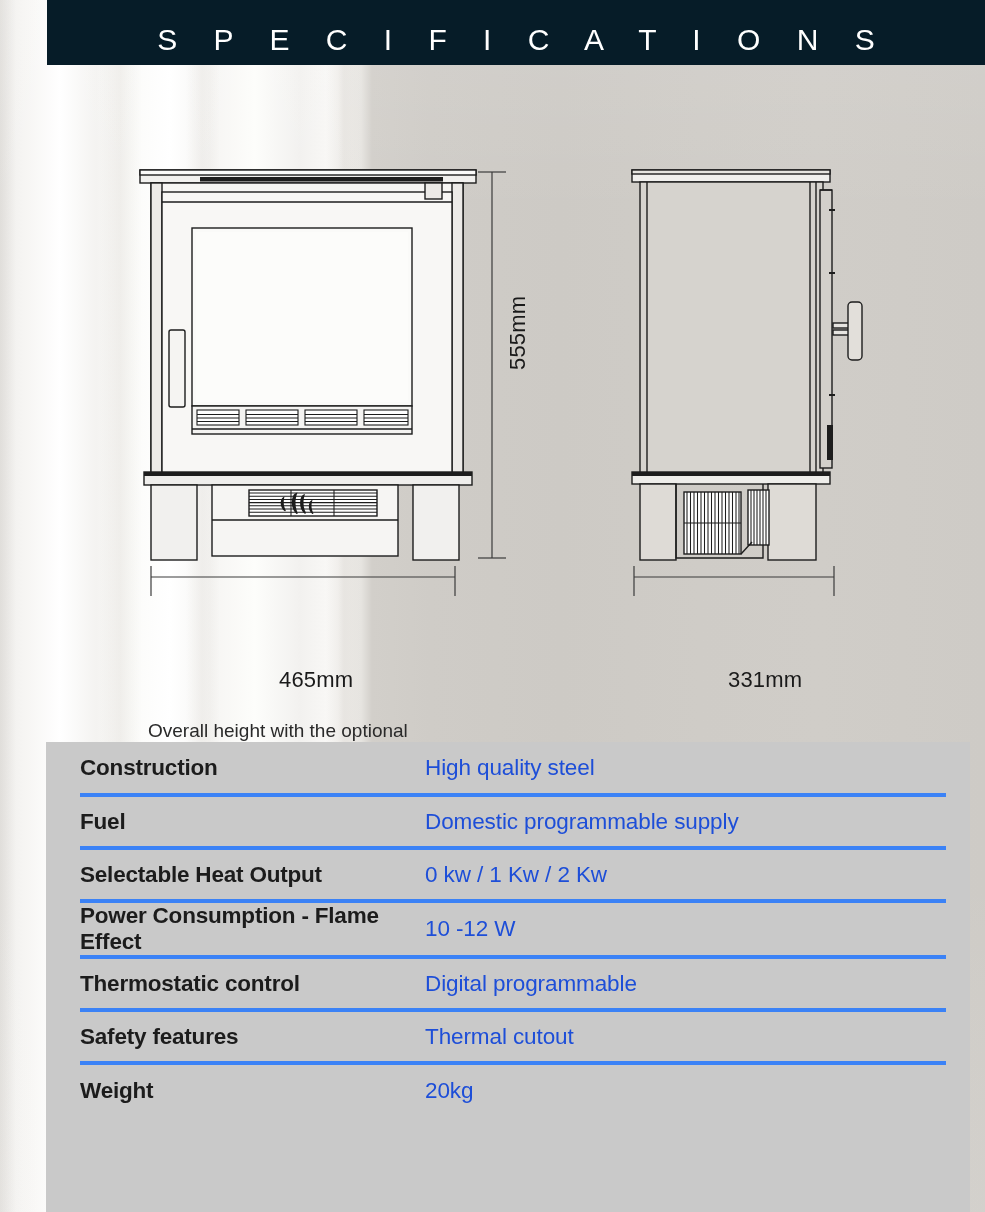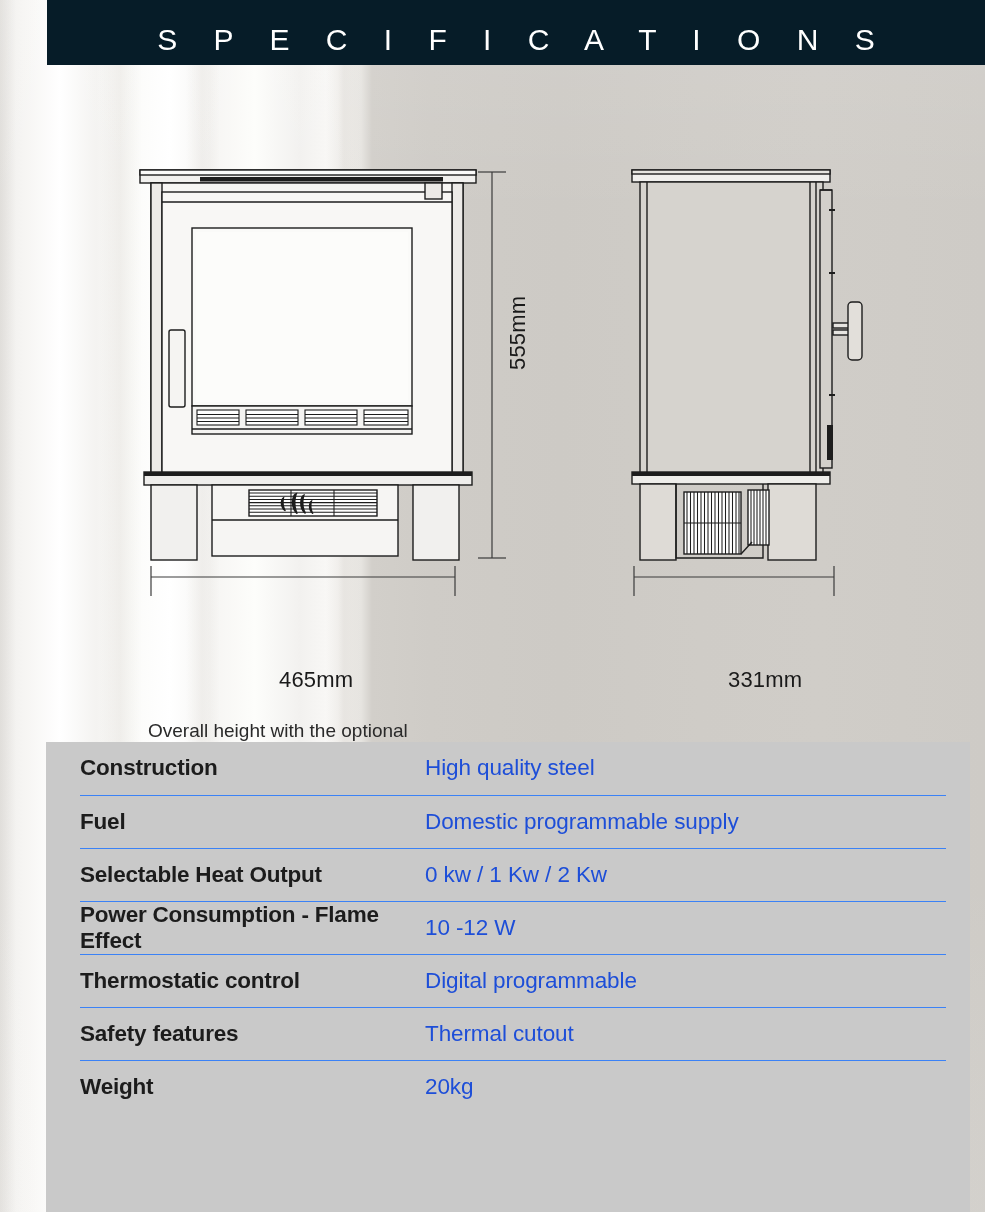--- a/index.html
+++ b/index.html
@@ -101,21 +101,21 @@
     position:absolute;left:46px;top:742px;width:924px;height:470px;
     background:#c9c9c9;
   }
   .spec-table{
     position:absolute;left:34px;top:0px;width:866px;
     border-collapse:collapse;
   }
   .spec-row{height:53px;}
   .spec-row td{
     vertical-align:middle;
-    border-bottom:1px solid #3b82f6;
+    border-bottom:4px solid #3b82f6;
     padding:0;
   }
   .spec-row:last-child td{border-bottom:none;}
   .cell-label{
     width:345px;
     color:#1c1c1c;
     font-size:22.5px;
     font-weight:700;
     font-family:"Liberation Sans", sans-serif;
     letter-spacing:-.2px;

